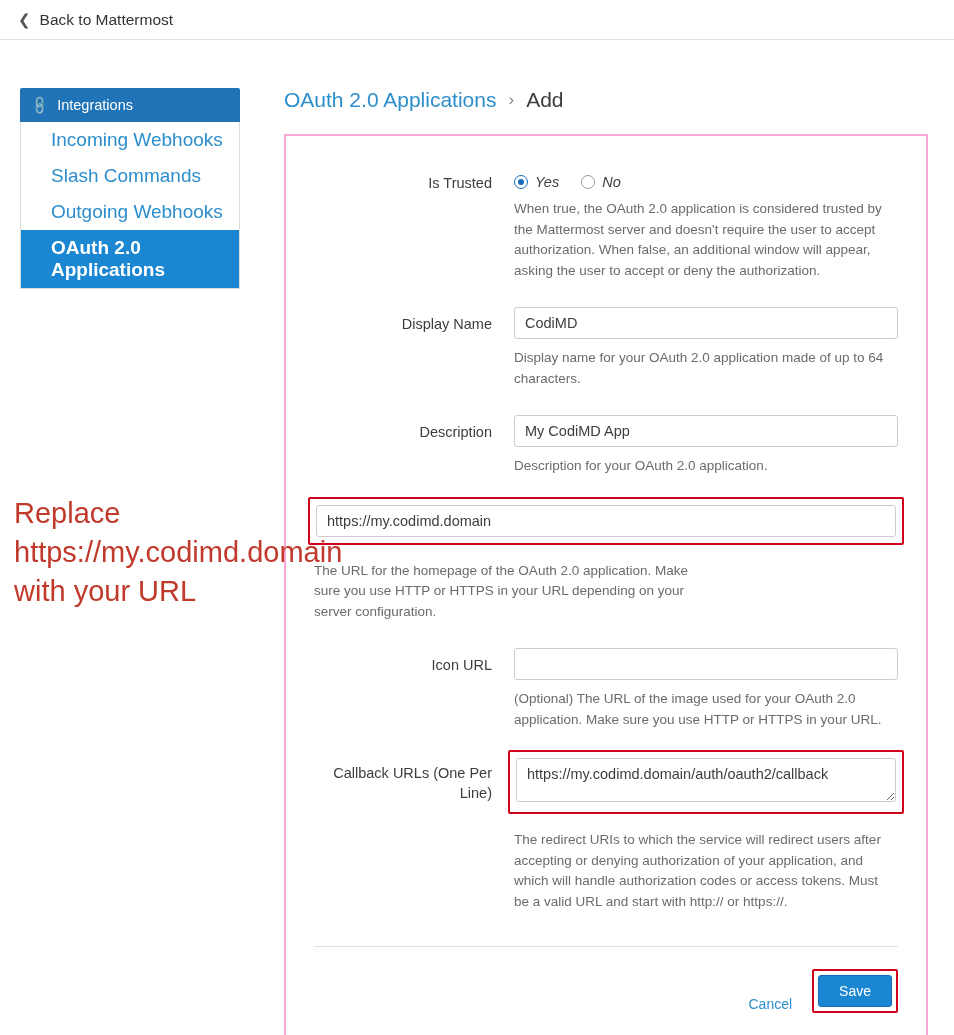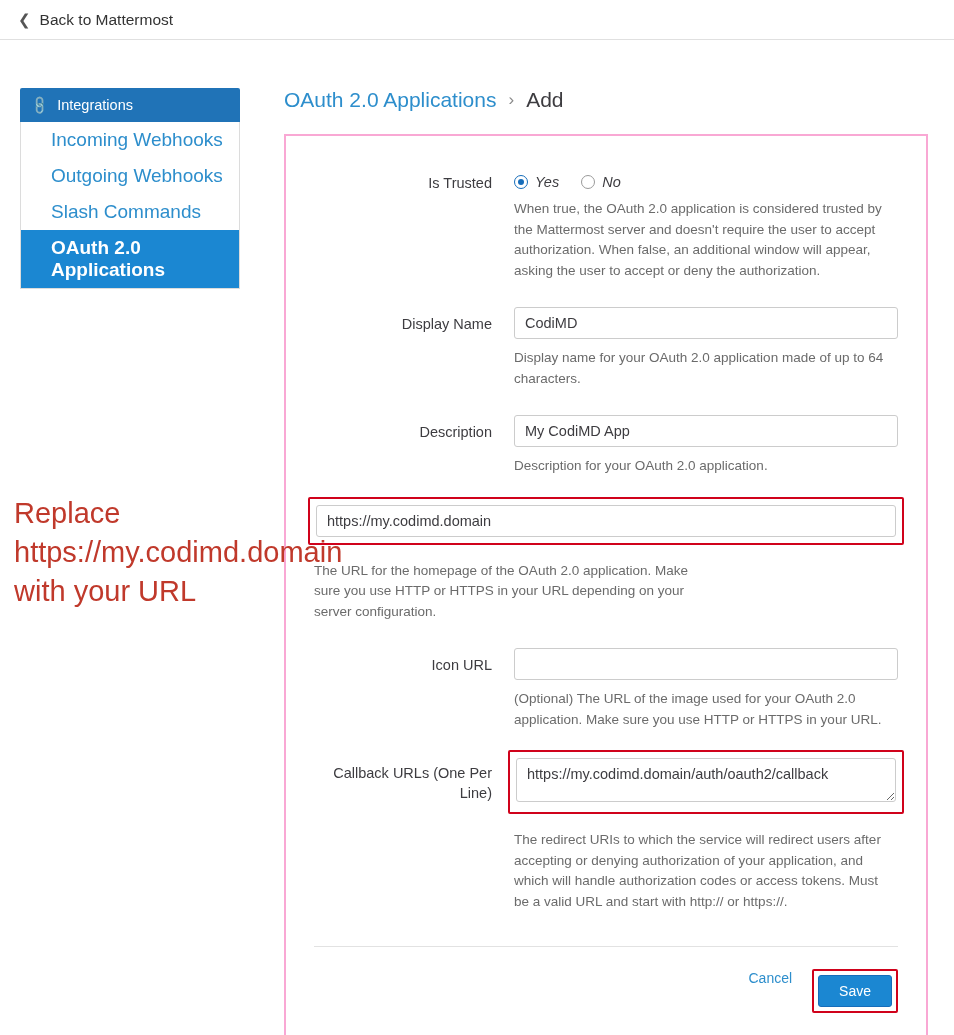--- a/index.html
+++ b/index.html
@@ -188,21 +188,21 @@
     margin: -6px -6px 16px -6px;
     border-radius: 2px;
   }
   .divider {
     border-top: 1px solid #e2e2e2;
     margin: 12px 0 0 0;
   }
   .actions {
     display: flex;
     justify-content: flex-end;
-    align-items: flex-start;
+    align-items: flex-end;
     padding-top: 22px;
     padding-bottom: 6px;
   }
   .cancel-btn {
     font-size: 14px;
     color: #2d8ecc;
     background: none;
     border: none;
     cursor: pointer;
     margin-right: 14px;
@@ -249,24 +249,24 @@
   <div class="sidebar">
     <div class="sidebar-head">
       <span class="link-icon">🔗</span>
       <span>Integrations</span>
     </div>
     <div class="sidebar-list">
       <div class="sidebar-item">
         <span>Incoming Webhooks</span>
       </div>
       <div class="sidebar-item">
+        <span>Slash Commands</span>
+      </div>
+      <div class="sidebar-item">
         <span>Outgoing Webhooks</span>
-      </div>
-      <div class="sidebar-item">
-        <span>Slash Commands</span>
       </div>
       <div class="sidebar-item active">
         <span>OAuth 2.0 Applications</span>
       </div>
     </div>
   </div>
 
   <div class="main">
     <div class="breadcrumb">
       <span class="crumb-link">OAuth 2.0 Applications</span>

